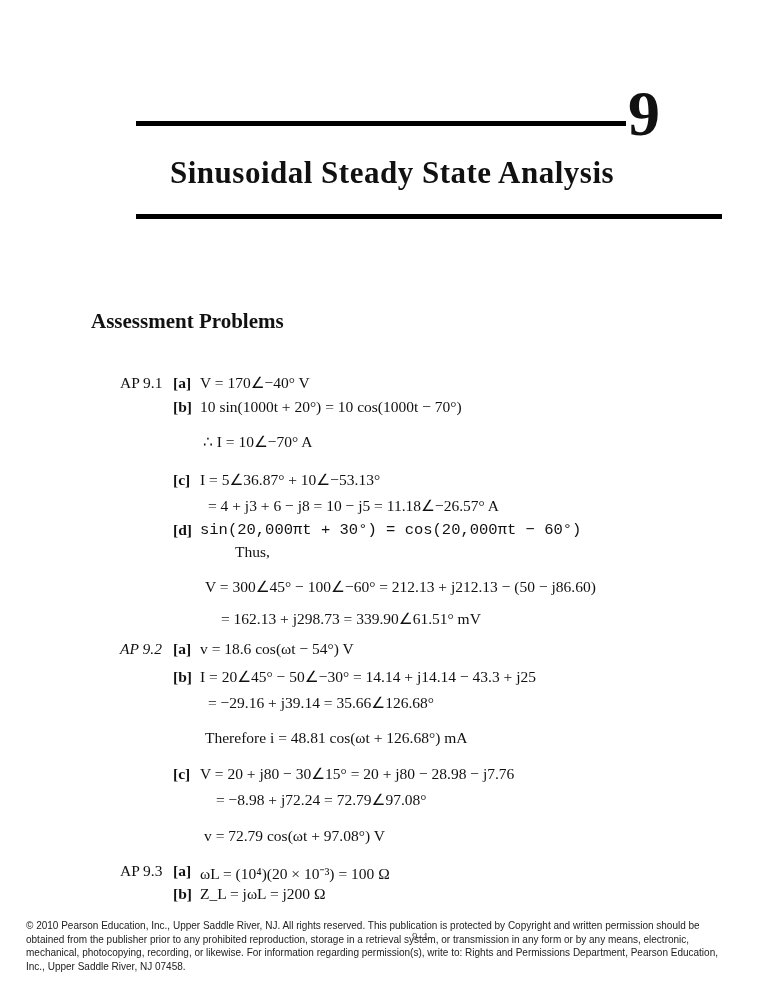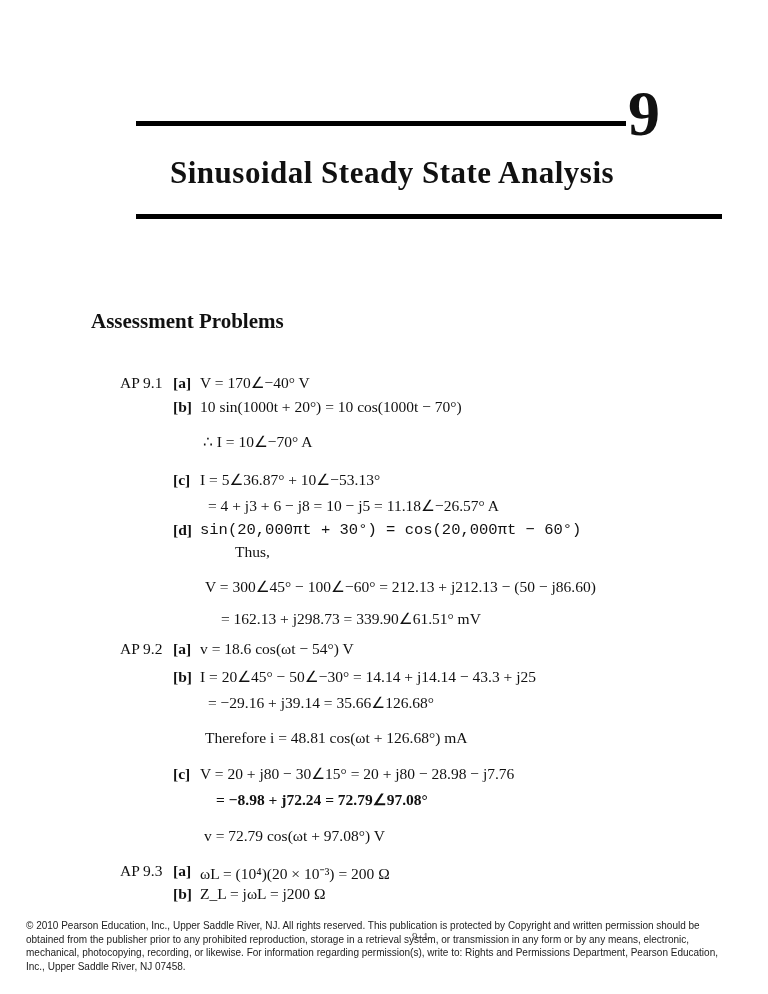--- a/index.html
+++ b/index.html
@@ -41,39 +41,39 @@
 
 <div class="part" style="left:173px; top:521px;"><b>[d]</b></div>
 <div class="line" style="left:200px; top:521px;font-family:Liberation Mono, monospace;">sin(20,000πt + 30°) = cos(20,000πt − 60°)</div>
 
 <div class="line" style="left:205px; top:543px;margin-left:30px;">Thus,</div>
 
 <div class="line" style="left:205px; top:578px;">V = 300∠45° − 100∠−60° = 212.13 + j212.13 − (50 − j86.60)</div>
 
 <div class="line" style="left:221px; top:604px;margin-top:6px;">= 162.13 + j298.73 = 339.90∠61.51° mV</div>
 
-<div class="lbl" style="left:120px; top:640px;">AP 9.2</div>
+<div class="lbl" style="left:120px; top:640px;font-style:italic;">AP 9.2</div>
 <div class="part" style="left:173px; top:640px;"><b>[a]</b></div>
 <div class="line" style="left:200px; top:640px;">v = 18.6 cos(ωt − 54°) V</div>
 
 <div class="part" style="left:173px; top:668px;"><b>[b]</b></div>
 <div class="line" style="left:200px; top:668px;">I = 20∠45° − 50∠−30° = 14.14 + j14.14 − 43.3 + j25</div>
 
 <div class="line" style="left:208px; top:694px;">= −29.16 + j39.14 = 35.66∠126.68°</div>
 
 <div class="line" style="left:205px; top:729px;">Therefore    i = 48.81 cos(ωt + 126.68°) mA</div>
 
 <div class="part" style="left:173px; top:765px;"><b>[c]</b></div>
 <div class="line" style="left:200px; top:765px;">V = 20 + j80 − 30∠15° = 20 + j80 − 28.98 − j7.76</div>
 
-<div class="line" style="left:216px; top:791px;font-weight:bold;">= −8.98 + j72.24 = 72.79∠97.08°</div>
+<div class="line" style="left:216px; top:791px;">= −8.98 + j72.24 = 72.79∠97.08°</div>
 
 <div class="line" style="left:204px; top:827px;">v = 72.79 cos(ωt + 97.08°) V</div>
 
 <div class="lbl" style="left:120px; top:862px;">AP 9.3</div>
 <div class="part" style="left:173px; top:862px;"><b>[a]</b></div>
-<div class="line" style="left:200px; top:862px;">ωL = (10⁴)(20 × 10⁻³) = 200 Ω</div>
+<div class="line" style="left:200px; top:862px;">ωL = (10⁴)(20 × 10⁻³) = 100 Ω</div>
 
 <div class="part" style="left:173px; top:885px;"><b>[b]</b></div>
 <div class="line" style="left:200px; top:885px;">Z_L = jωL = j200 Ω</div>
 
 <div class="pageno">9–1</div>
 <div class="footer">© 2010 Pearson Education, Inc., Upper Saddle River, NJ.  All rights reserved. This publication is protected by Copyright and written permission should be obtained from the publisher prior to any prohibited reproduction, storage in a retrieval system, or transmission in any form or by any means, electronic, mechanical, photocopying, recording, or likewise. For information  regarding permission(s), write to: Rights and Permissions Department, Pearson Education, Inc., Upper Saddle River, NJ 07458.</div>
 
 </body></html>

